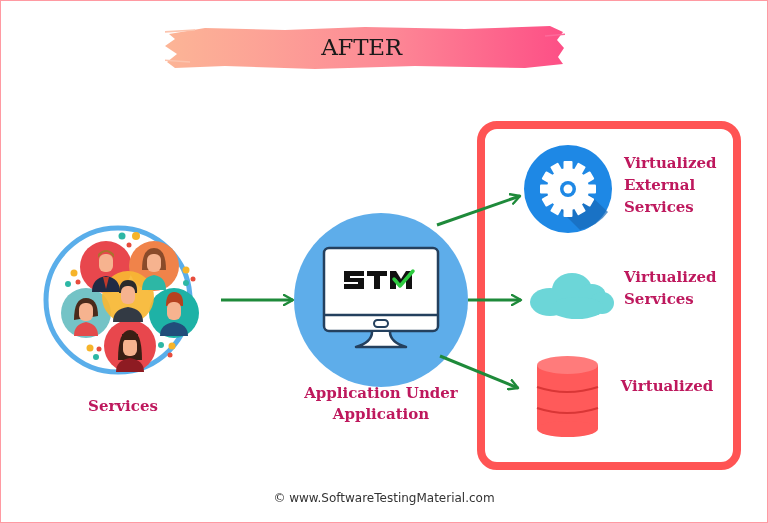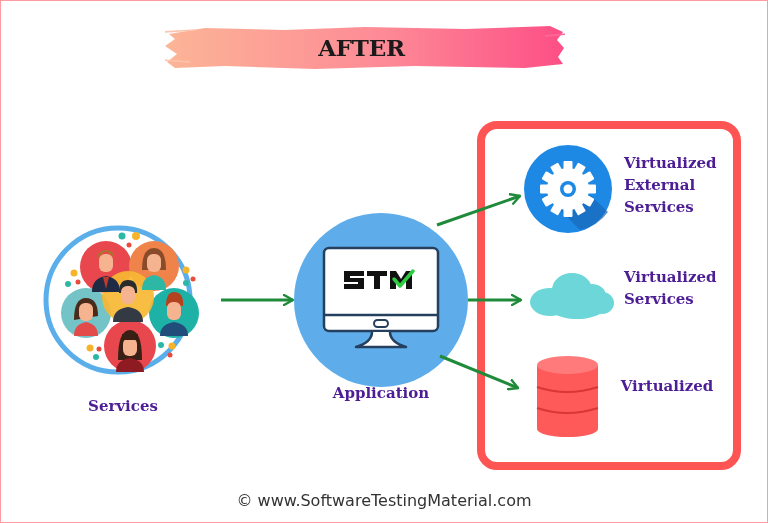--- a/index.html
+++ b/index.html
@@ -14,31 +14,31 @@
     }
     .title-banner {
       position: absolute; left: 165px; top: 24px; width: 400px; height: 46px;
     }
     .title-text {
       position: absolute; left: 0; top: 0; width: 400px; height: 46px;
       display: flex; align-items: center; justify-content: center;
       font-family: "DejaVu Serif", serif; font-size: 23px; color: #1a1a1a;
       letter-spacing: -0.3px;
     }
-    .title-text b { font-weight: bold; margin-right: 7px; }
+    .title-text b { font-weight: normal; margin-right: 7px; }
     .title-text span.rest { font-weight: normal; }
     svg.diagram { position: absolute; left: 0; top: 0; }
     .label {
       position: absolute; text-align: center; font-family: "DejaVu Serif", serif;
-      font-weight: bold; font-size: 15px; line-height: 21px; color: #4c1d95;
+      font-weight: bold; font-size: 15px; line-height: 21px; color: #be185d;
     }
     .label-left { text-align: left; }
     .footer {
       position: absolute; left: 0; width: 768px; top: 491px; text-align: center;
-      font-family: "DejaVu Sans", sans-serif; font-size: 16px; color: #333;
+      font-family: "DejaVu Sans", sans-serif; font-size: 12px; color: #333;
     }
   </style>
 </head>
 <body>
 
 <div class="frame"></div>
 
 <div class="title-banner">
   <svg width="400" height="46" viewBox="0 0 400 46">
     <defs>
@@ -186,20 +186,21 @@
     <path d="M537,387 Q567,397 598,387" fill="none" stroke="#d93636" stroke-width="2"></path>
     <path d="M537,408 Q567,418 598,408" fill="none" stroke="#d93636" stroke-width="2"></path>
   </g>
 </svg>
 
 <div class="label" style="left:58px; top:396px; width:130px;">
   <div>Services</div>
 </div>
 
 <div class="label" style="left:296px; top:383px; width:170px;">
+  <div>Application Under</div>
   <div>Application</div>
 </div>
 
 <div class="label label-left" style="left:624px; top:152px; width:110px; line-height:22px;">
   <div>Virtualized</div>
   <div>External</div>
   <div>Services</div>
 </div>
 
 <div class="label label-left" style="left:624px; top:266px; width:110px; line-height:22px;">

